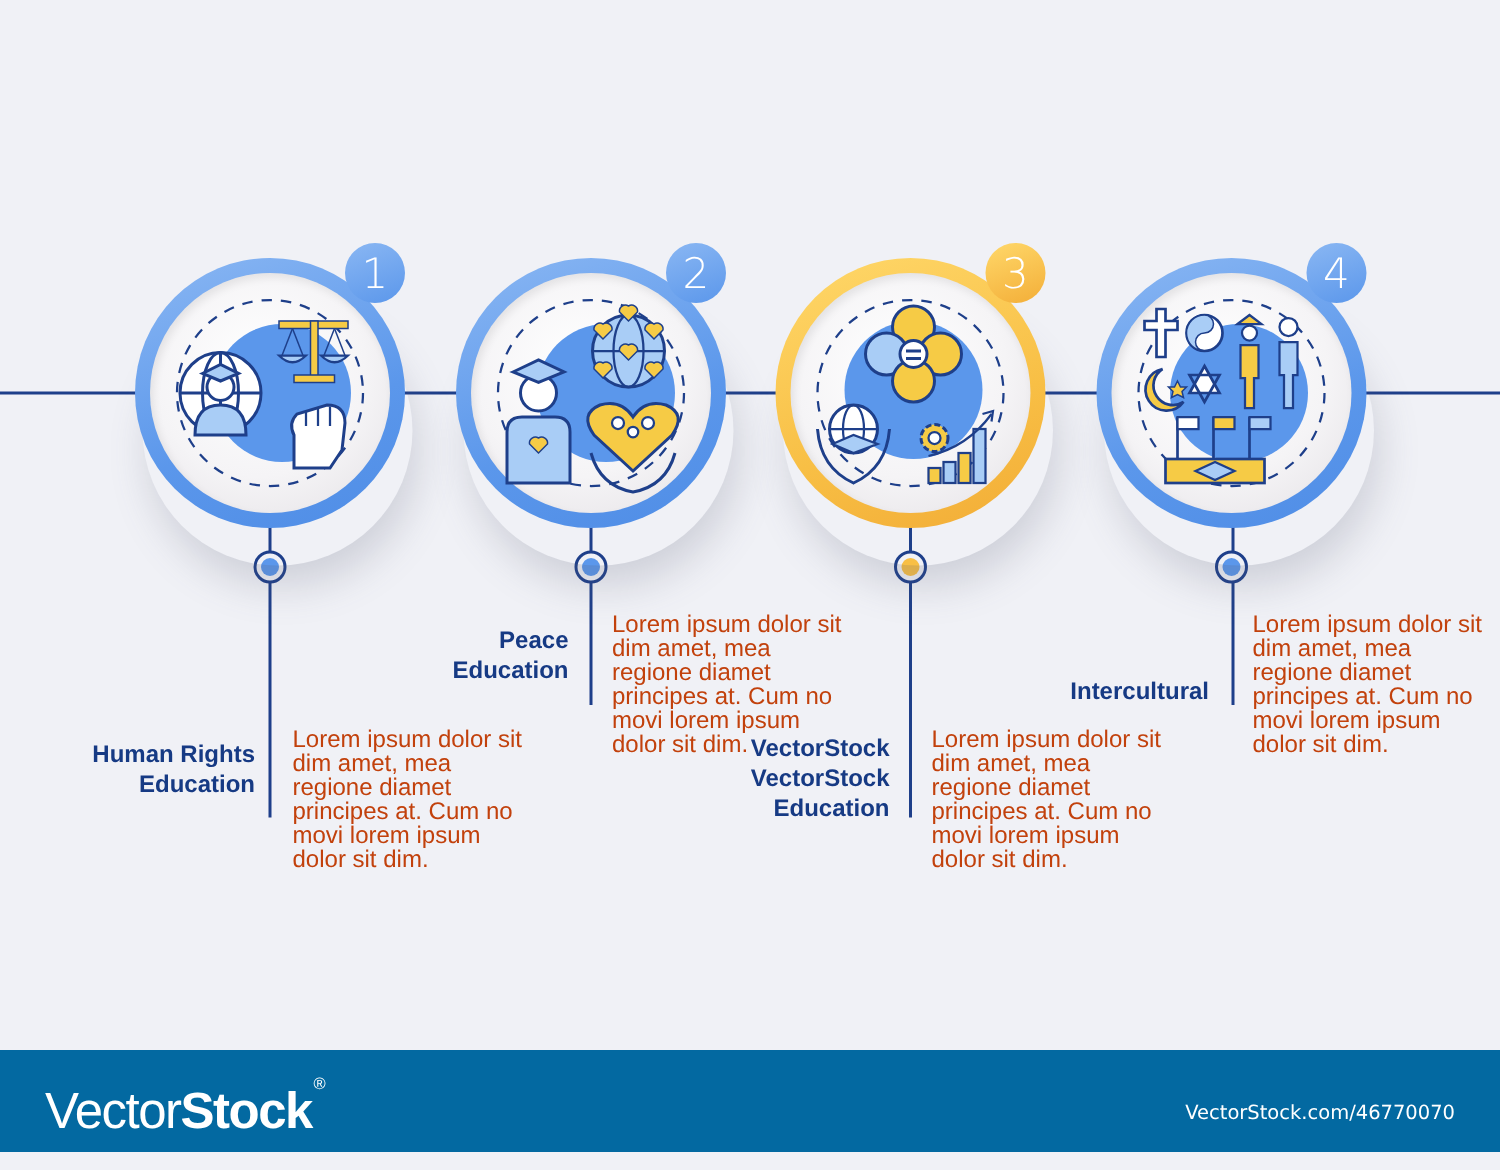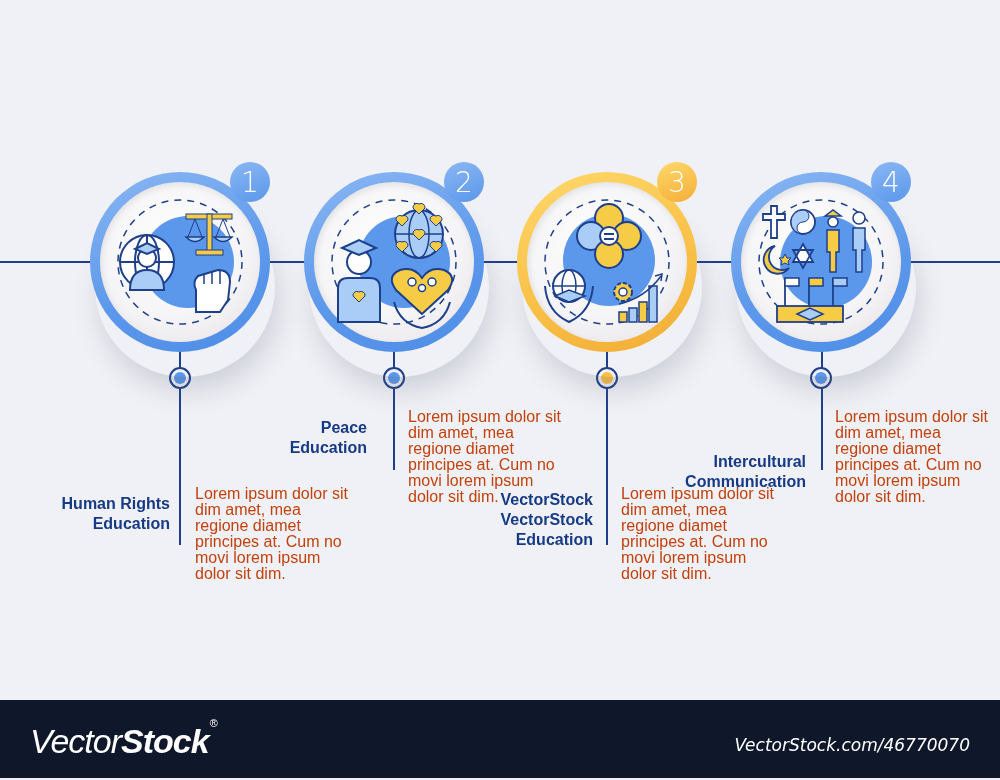--- a/index.html
+++ b/index.html
@@ -20,26 +20,26 @@
   .badge { position: absolute; width: 40px; height: 40px; border-radius: 50%; left: 140px; top: -10px;
            color: #fff; font-size: 28px; font-weight: 300; display: flex; align-items: center; justify-content: center;
            font-family: "DejaVu Sans", sans-serif; }
   .badge.blue { background: linear-gradient(160deg, #8ab7f3 0%, #5b97eb 100%); }
   .badge.yellow { background: linear-gradient(160deg, #ffd86a 0%, #f3ae38 100%); }
   .vline { position: absolute; width: 2px; background: #1e3f8a; }
   .dot { position: absolute; width: 22px; height: 22px; border: 2px solid #1e3f8a; border-radius: 50%; background: #f0f1f6; }
   .dot::after { content: ""; position: absolute; left: 3px; top: 3px; width: 12px; height: 12px; border-radius: 50%; background: var(--dotc); }
   .title { position: absolute; text-align: right; color: #163a84; font-weight: bold; font-size: 16px; line-height: 20px; }
   .desc { position: absolute; color: #c2410c; font-size: 16px; line-height: 16px; width: 160px; }
-  .footer { position: absolute; left: 0; top: 700px; width: 1000px; height: 78px; background: #0f172a; font-style: italic; }
+  .footer { position: absolute; left: 0; top: 700px; width: 1000px; height: 68px; background: #0369a1; }
   .brand { position: absolute; left: 30px; top: 22px; color: #fff; font-size: 34px; letter-spacing: -1px; }
   .brand .light { font-weight: 300; }
   .brand .bold { font-weight: bold; }
   .brand sup { font-size: 11px; position: relative; top: -14px; margin-left: 1px; }
-  .url { position: absolute; right: 30px; top: 35px; color: #fff; font-size: 17px; font-family: "DejaVu Sans", sans-serif; }
+  .url { position: absolute; right: 30px; top: 35px; color: #fff; font-size: 13px; font-family: "DejaVu Sans", sans-serif; }
 </style>
 </head>
 <body>
 
 <div class="canvas">
   <div class="hline"></div>
 
   <div class="vline" style="left:179px; top:350px; height:195px;"></div>
   <div class="dot" style="left:169px; top:367px; --dotc:#5b97eb;"></div>
   <div class="step" style="left:90px; top:172px;">
@@ -111,21 +111,21 @@
         <path d="M108 132 L82 108 Q72 94 86 88 Q100 84 108 96 Q116 84 130 88 Q144 94 134 108 Z" fill="#f6cb45" stroke="#1e3f8a" stroke-width="2"></path>
         <circle cx="98" cy="100" r="4" fill="#fff" stroke="#1e3f8a" stroke-width="1.5"></circle>
         <circle cx="118" cy="100" r="4" fill="#fff" stroke="#1e3f8a" stroke-width="1.5"></circle>
         <circle cx="108" cy="106" r="3.5" fill="#fff" stroke="#1e3f8a" stroke-width="1.5"></circle>
 
         <path d="M80 120 Q86 142 108 146 Q130 142 136 120" fill="none" stroke="#1e3f8a" stroke-width="2"></path>
       </svg>
     </div>
     <div class="badge blue">2</div>
   </div>
-  <div class="title" style="left:216px; top:418px; width:151px;">
+  <div class="title" style="left:228px; top:418px; width:151px;">
     <div>Peace</div>
     <div>Education</div>
   </div>
   <div class="desc" style="left:408px; top:409px;">Lorem ipsum dolor sit dim amet, mea regione diamet principes at. Cum no movi lorem ipsum dolor sit dim.</div>
 
   <div class="vline" style="left:606px; top:350px; height:195px;"></div>
   <div class="dot" style="left:596px; top:367px; --dotc:#f8bf45;"></div>
   <div class="step" style="left:517px; top:172px;">
     <div class="shadow"></div>
     <div class="ring yellow"></div>
@@ -204,21 +204,20 @@
         <path d="M92 96 h14 v8 h-14 z" fill="#a9cdf6" stroke="#1e3f8a" stroke-width="1.5"></path>
 
         <rect x="36" y="124" width="66" height="16" fill="#f6cb45" stroke="#1e3f8a" stroke-width="1.8"></rect>
         <path d="M56 132 L69 126 L82 132 L69 138 Z" fill="#a9cdf6" stroke="#1e3f8a" stroke-width="1.5"></path>
       </svg>
     </div>
     <div class="badge blue">4</div>
   </div>
   <div class="title" style="left:640px; top:424px; width:166px;margin-top:28px;">
     <div>Intercultural</div>
-    <div>Communication</div>
   </div>
   <div class="desc" style="left:835px; top:409px;">Lorem ipsum dolor sit dim amet, mea regione diamet principes at. Cum no movi lorem ipsum dolor sit dim.</div>
 </div>
 
 <div class="footer">
   <div class="brand">
     <span class="light">Vector</span><span class="bold">Stock</span><sup>®</sup>
   </div>
   <div class="url">VectorStock.com/46770070</div>
 </div>

